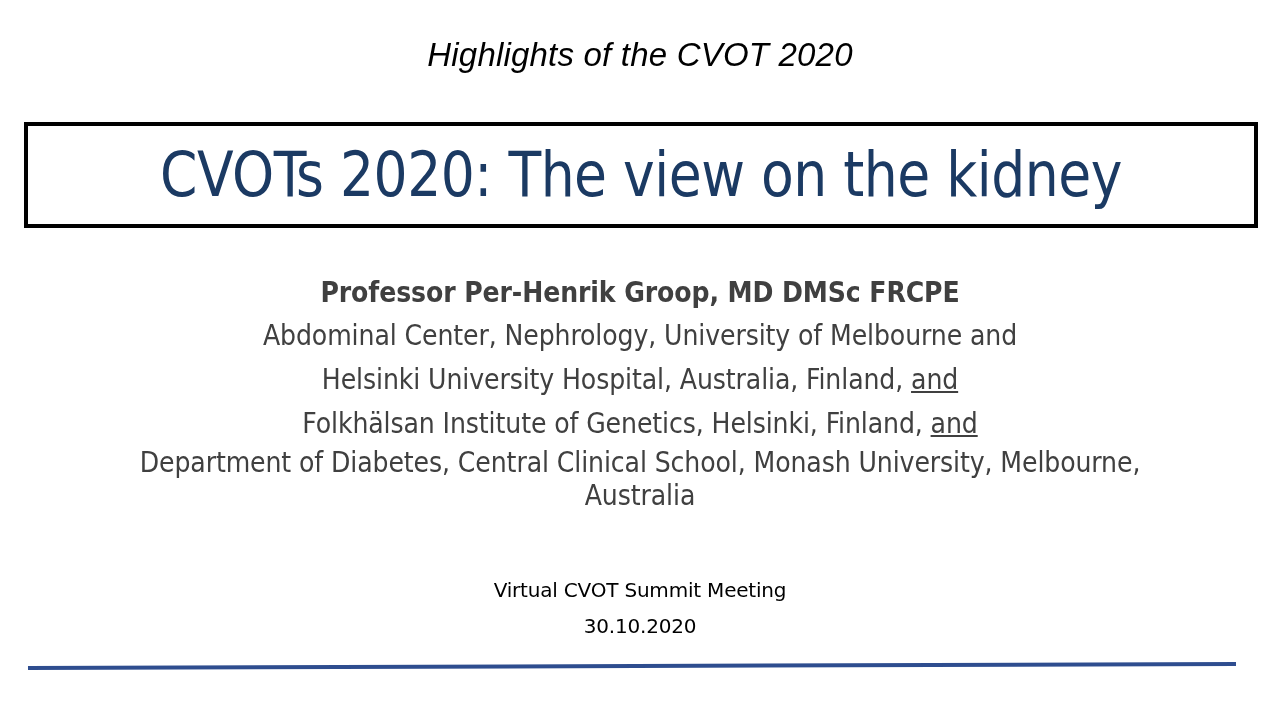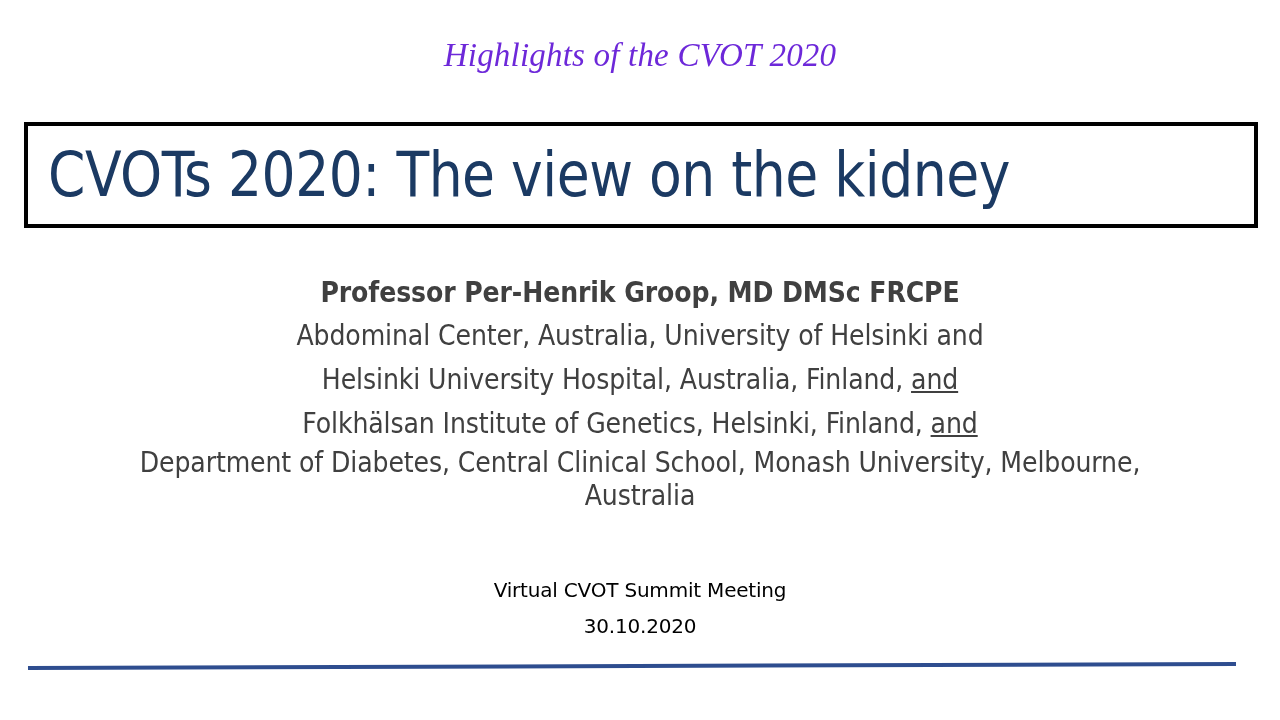--- a/index.html
+++ b/index.html
@@ -22,42 +22,43 @@
     background: #ffffff;
   }
 
   
   .slide-header {
     position: absolute;
     top: 36px;
     left: 0;
     width: 1280px;
     text-align: center;
-    font-family: Liberation Serif, serif;
+    font-family: Liberation Sans, sans-serif;
     font-style: italic;
     font-weight: 400;
     font-size: 33px;
     line-height: 38px;
     letter-spacing: 0.2px;
-    color: #6d28d9;
+    color: #000000;
     white-space: nowrap;
   }
 
   
   .title-box {
     position: absolute;
     left: 24px;
     top: 122px;
     width: 1234px;
     height: 106px;
     box-sizing: border-box;
     border: 4px solid #c4b5fd;
     background: #ffffff;
     display: flex;
     align-items: center;
+    justify-content: center;
     overflow: hidden;
   }
   .title-text {
     font-family: "DejaVu Sans Condensed", "DejaVu Sans", sans-serif;
     font-weight: 400;
     font-size: 62px;
     line-height: 70px;
     color: #1B3A63;
     white-space: nowrap;
     letter-spacing: -0.5px;
@@ -135,21 +136,21 @@
   <div class="slide-header">Highlights of the CVOT 2020</div>
 
   <div class="title-box" style="border-color: rgb(0, 0, 0);">
     <span class="title-text" style="color: rgb(27, 58, 99);">CVOTs 2020: The view on the kidney</span>
   </div>
 
   <div class="author-block">
 
     <div class="author-name">Professor Per-Henrik Groop, MD DMSc FRCPE</div>
 
-    <div class="affiliation"><span>Abdominal Center, Australia, University of Helsinki and</span></div>
+    <div class="affiliation"><span>Abdominal Center, Nephrology, University of Melbourne and</span></div>
 
     <div class="affiliation"><span>Helsinki University Hospital, Australia, Finland, </span><span class="u">and</span></div>
 
     <div class="affiliation"><span>Folkhälsan Institute of Genetics, Helsinki, Finland, </span><span class="u">and</span></div>
 
     <div class="affiliation wrap"><span>Department of Diabetes, Central Clinical School, Monash University, Melbourne, Australia</span></div>
 
   </div>
 
   <div class="meeting-block">

